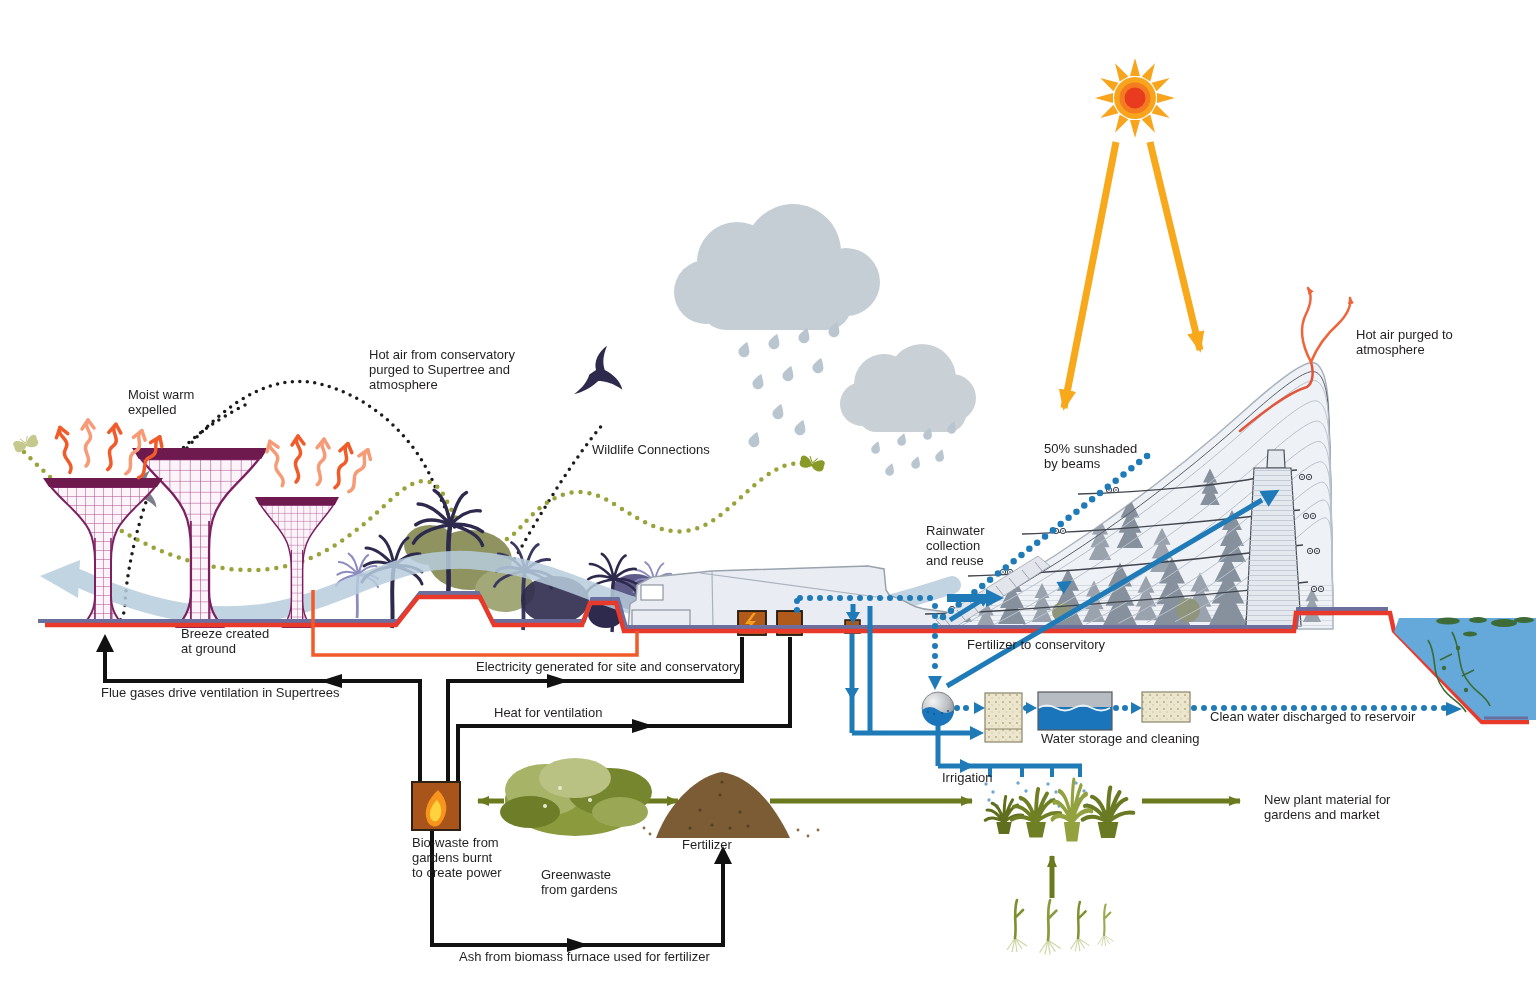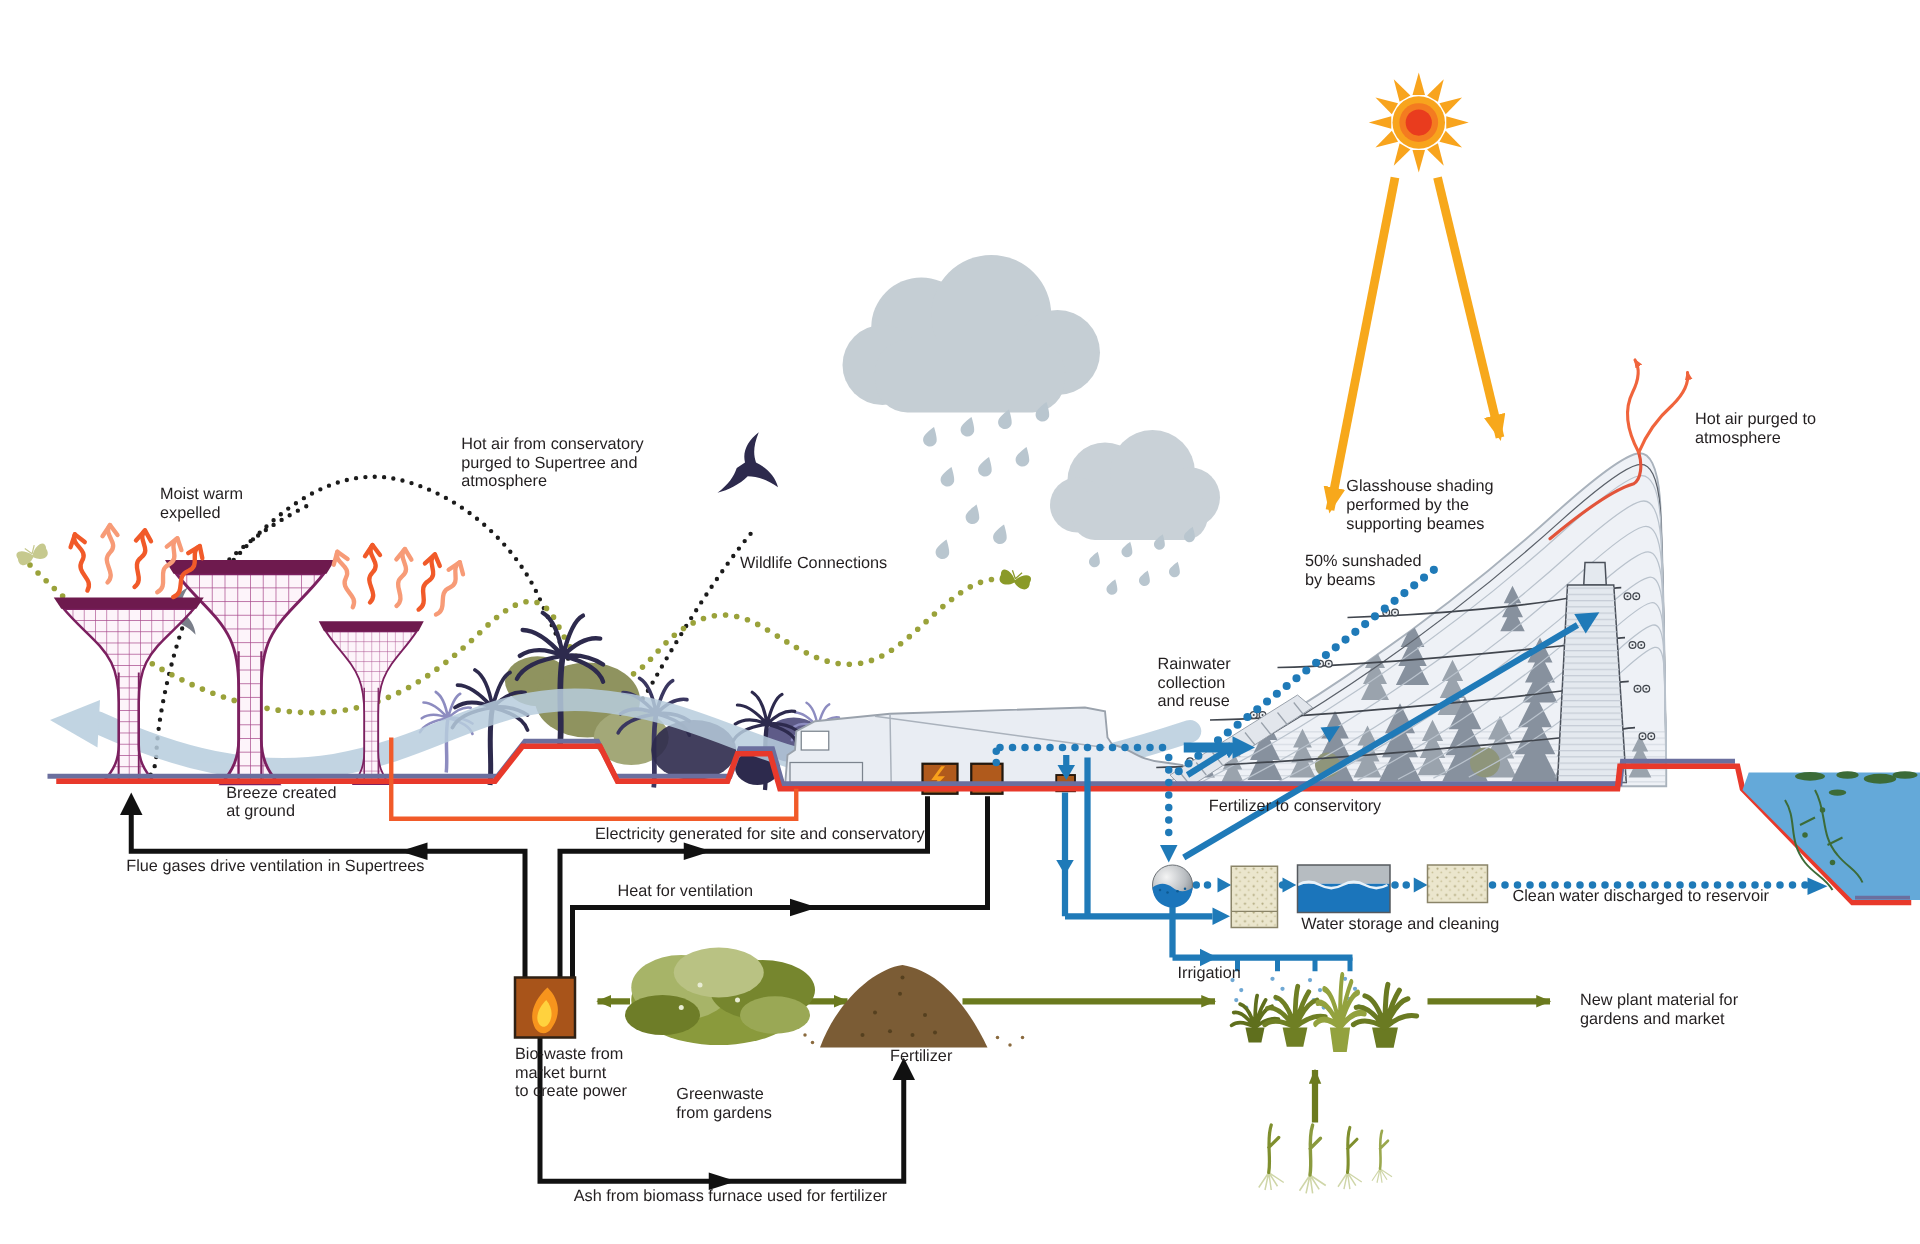--- a/index.html
+++ b/index.html
@@ -440,42 +440,39 @@
   <use href="#seedling" transform="translate(1104,935) scale(0.8)" color="#9aa84e"></use>
 </g>
 </svg>
 
 <div class="lbl" style="left:128px;top:388px">Moist warm
 expelled</div>
 <div class="lbl" style="left:369px;top:348px">Hot air from conservatory
 purged to Supertree and
 atmosphere</div>
 <div class="lbl" style="left:592px;top:443px">Wildlife Connections</div>
-<div class="lbl" style="left:1077px;top:382px">Glasshouse shading
-performed by the
-supporting beames</div>
 <div class="lbl" style="left:1044px;top:442px">50% sunshaded
 by beams</div>
 <div class="lbl" style="left:1356px;top:328px">Hot air purged to
 atmosphere</div>
 <div class="lbl" style="left:926px;top:524px">Rainwater
 collection
 and reuse</div>
 <div class="lbl" style="left:181px;top:627px">Breeze created
 at ground</div>
 <div class="lbl" style="left:101px;top:686px">Flue gases drive ventilation in Supertrees</div>
 <div class="lbl" style="left:476px;top:660px">Electricity generated for site and conservatory</div>
 <div class="lbl" style="left:494px;top:706px">Heat for ventilation</div>
 <div class="lbl" style="left:967px;top:638px">Fertilizer to conservitory</div>
 <div class="lbl" style="left:1041px;top:732px">Water storage and cleaning</div>
 <div class="lbl" style="left:1210px;top:710px">Clean water discharged to reservoir</div>
 <div class="lbl" style="left:942px;top:771px">Irrigation</div>
 <div class="lbl" style="left:412px;top:836px">Bio-waste from
-market burnt
+gardens burnt
 to create power</div>
 <div class="lbl" style="left:541px;top:868px">Greenwaste
 from gardens</div>
-<div class="lbl" style="left:712px;top:838px">Fertilizer</div>
+<div class="lbl" style="left:682px;top:838px">Fertilizer</div>
 <div class="lbl" style="left:1264px;top:793px">New plant material for
 gardens and market</div>
 <div class="lbl" style="left:459px;top:950px">Ash from biomass furnace used for fertilizer</div>
 <div class="lbl" style="left:996px;top:1007px">Seedlings and cuttings</div>
 </div>
 
 </body></html>

